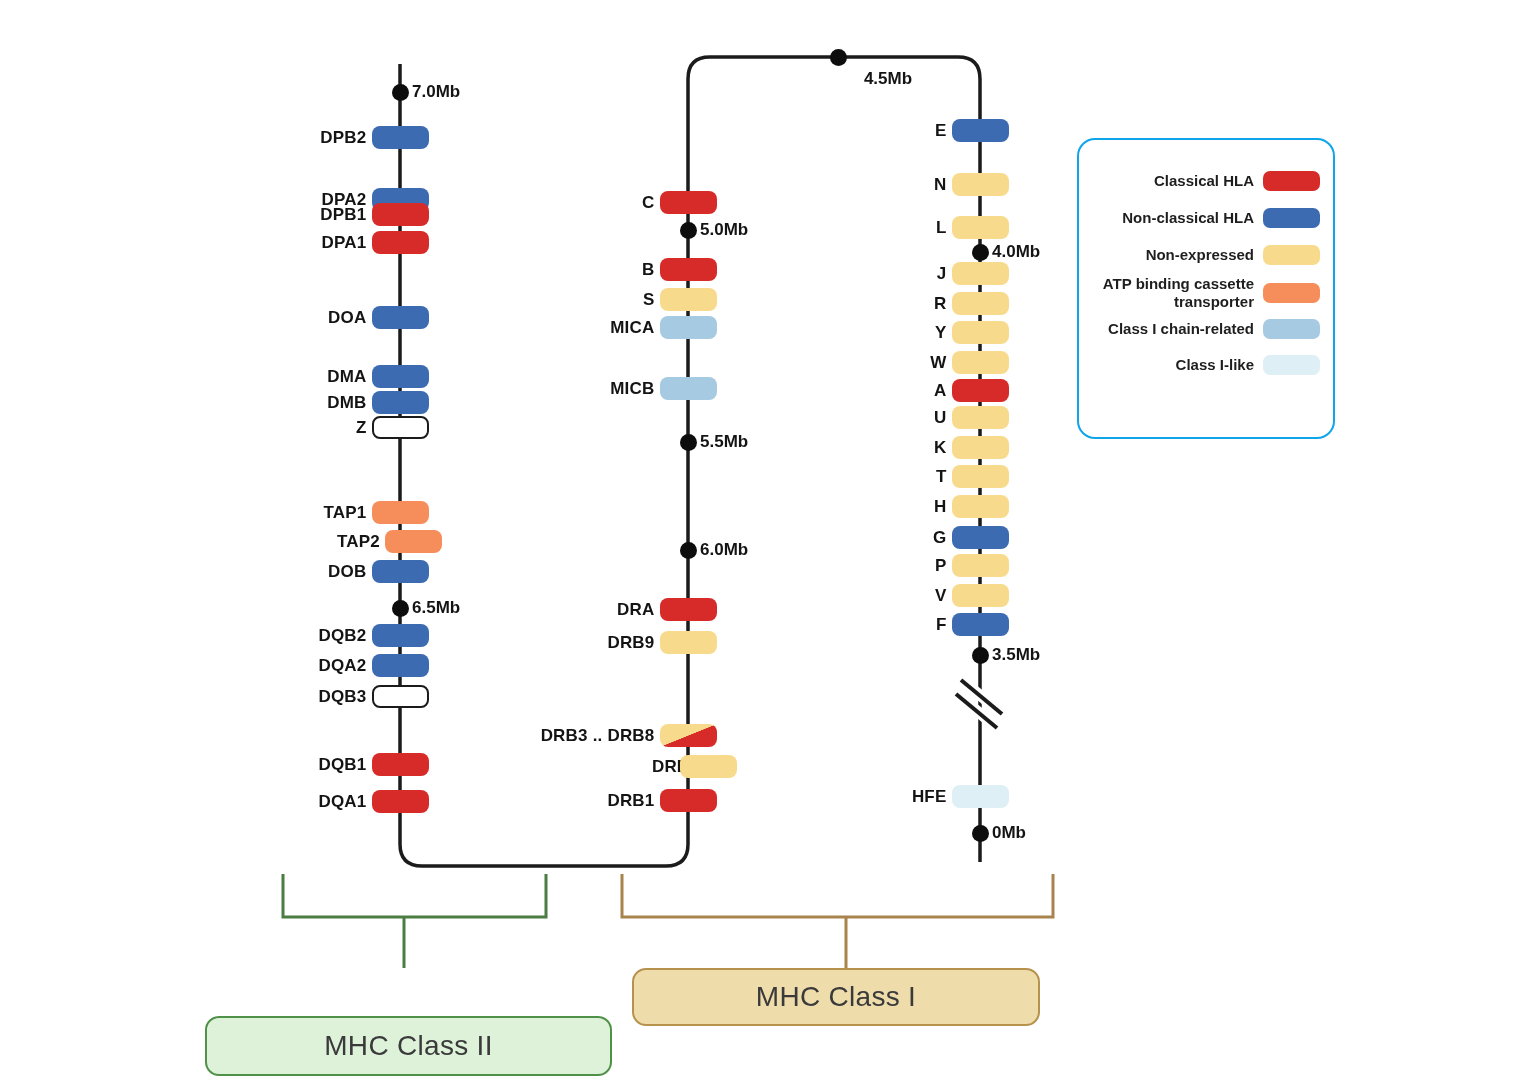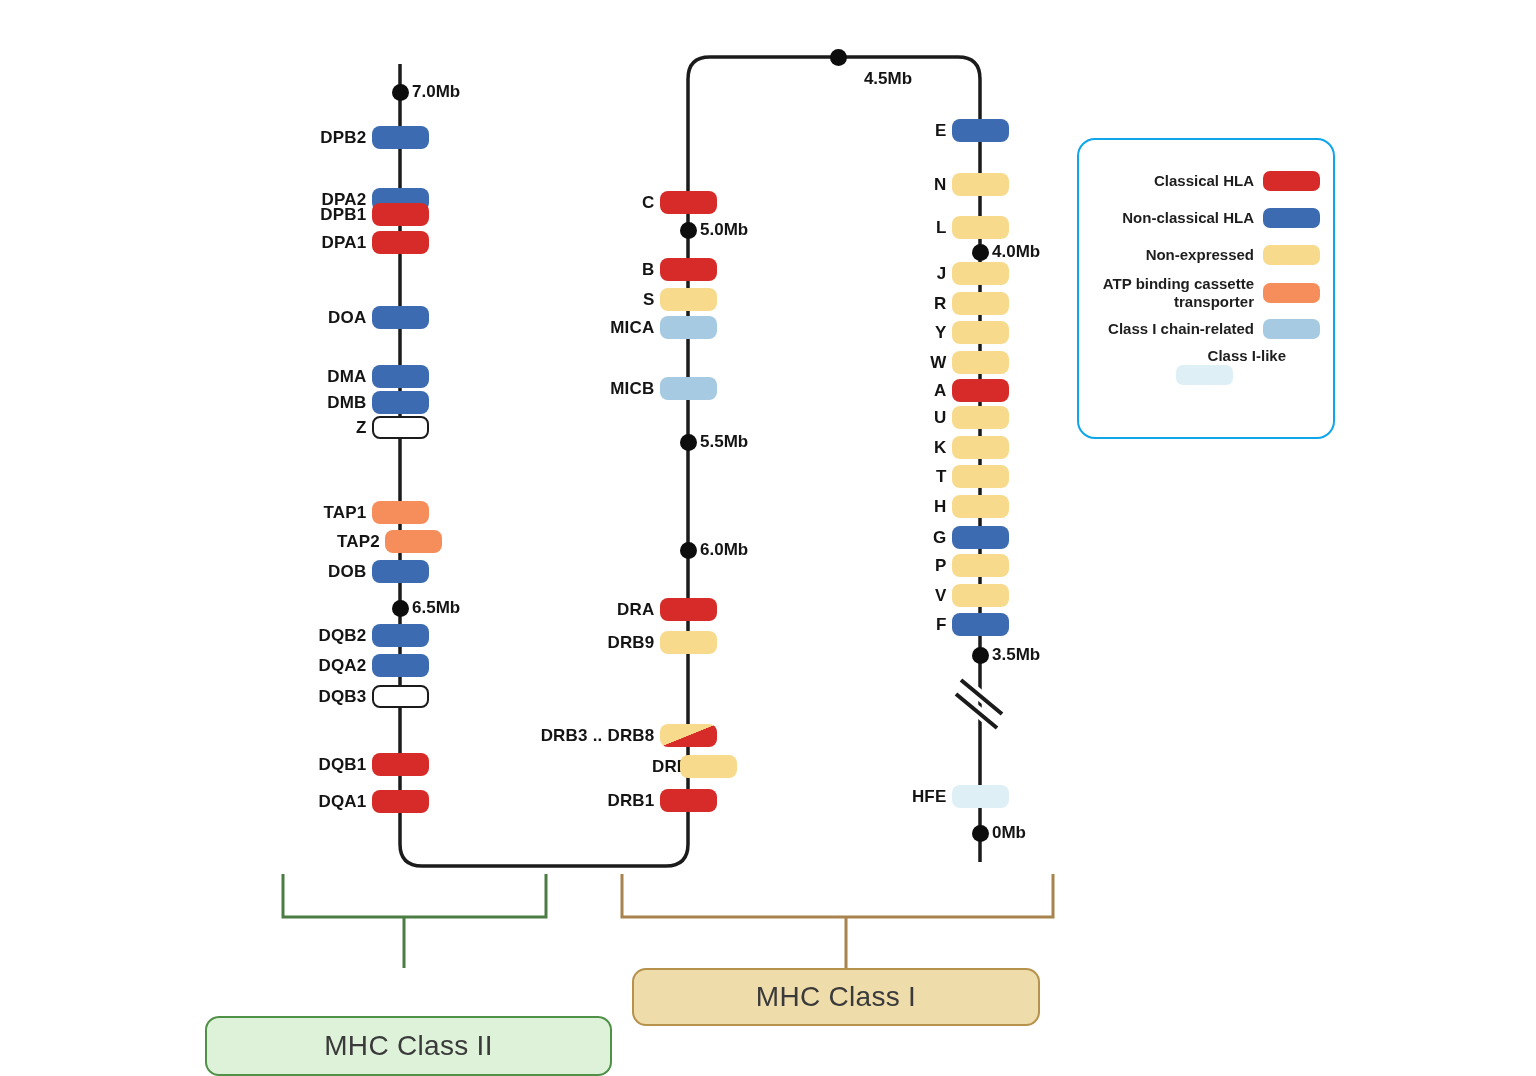--- a/index.html
+++ b/index.html
@@ -288,21 +288,21 @@
     <span class="legend-swatch" style="background: rgb(247, 218, 140);"></span>
   </div>
       <div class="legend-row" style="top: 133px;">
     <span class="legend-label">ATP binding cassette transporter</span>
     <span class="legend-swatch" style="background: rgb(246, 142, 91);"></span>
   </div>
       <div class="legend-row" style="top: 169px;">
     <span class="legend-label">Class I chain-related</span>
     <span class="legend-swatch" style="background: rgb(165, 202, 225);"></span>
   </div>
-      <div class="legend-row" style="top: 205px; flex-direction: column;">
+      <div class="legend-row" style="top: 205px;">
     <span class="legend-label">Class I-like</span>
     <span class="legend-swatch" style="background: rgb(222, 239, 246);"></span>
   </div>
     </div>
 
   <div class="group-box" id="class2-box" style="background: rgb(222, 242, 218); border-color: rgb(78, 145, 71); margin-top: 48px;">
     <span>MHC Class II</span>
   </div>
   <div class="group-box" id="class1-box" style="background: rgb(238, 220, 171); border-color: rgb(182, 146, 77);">
     <span>MHC Class I</span>

